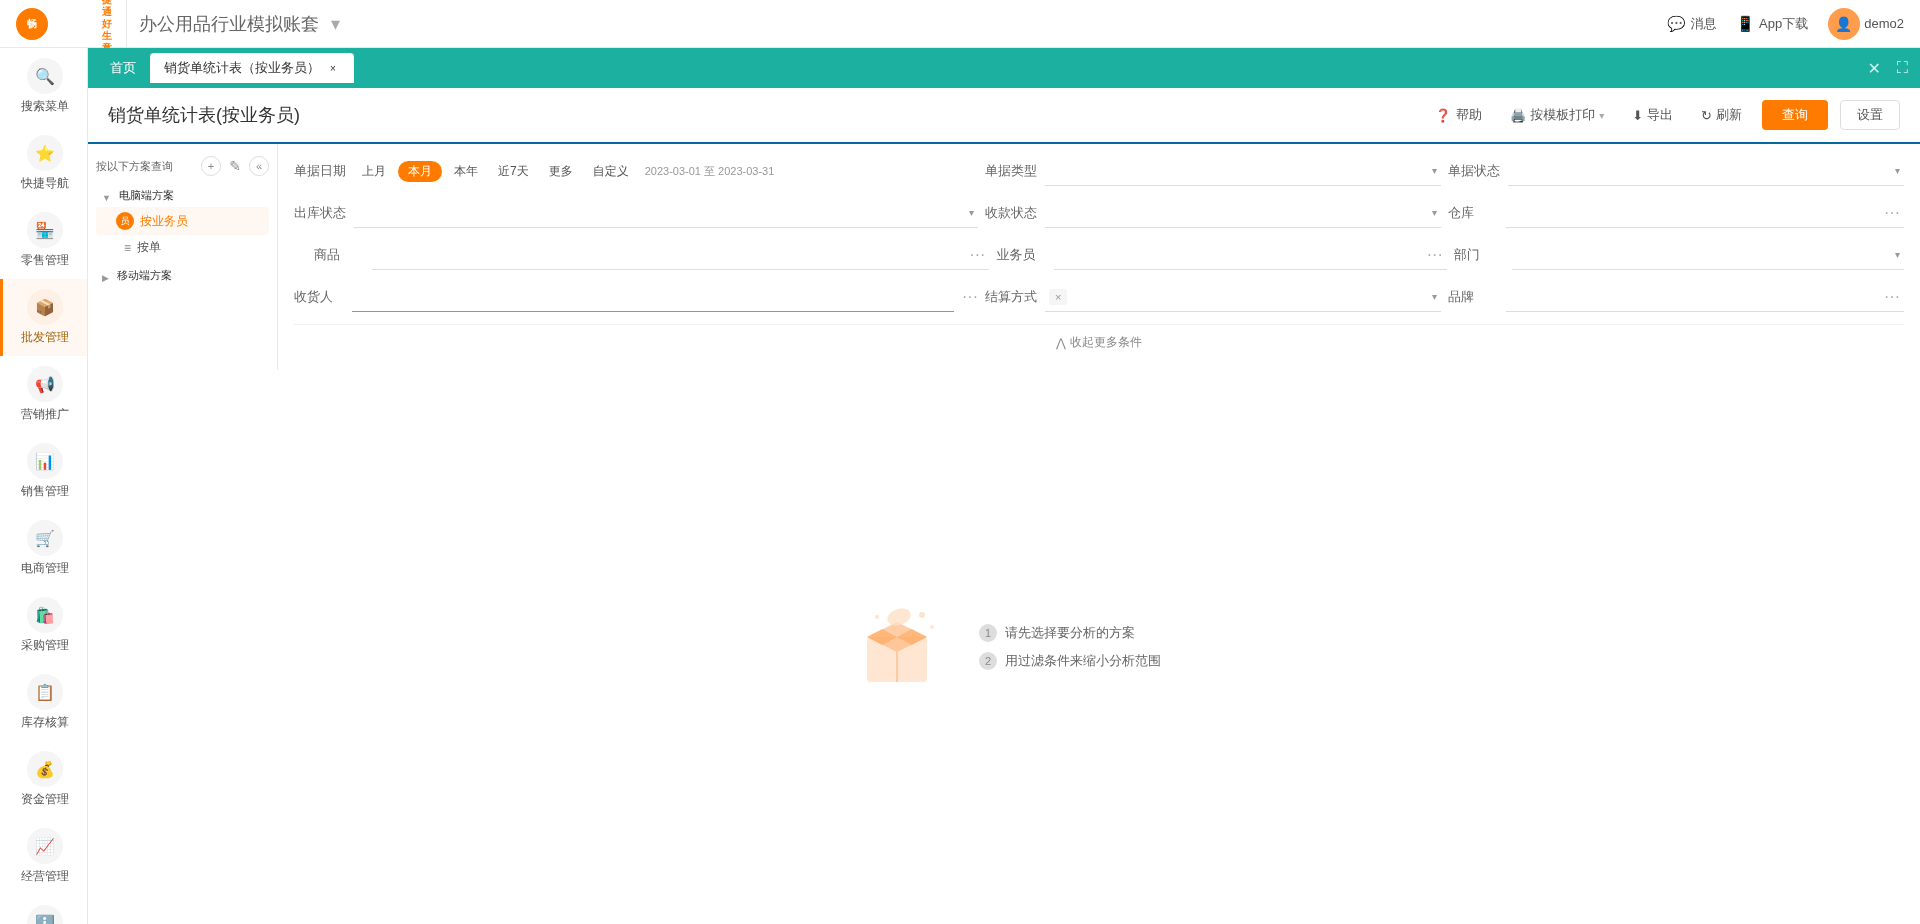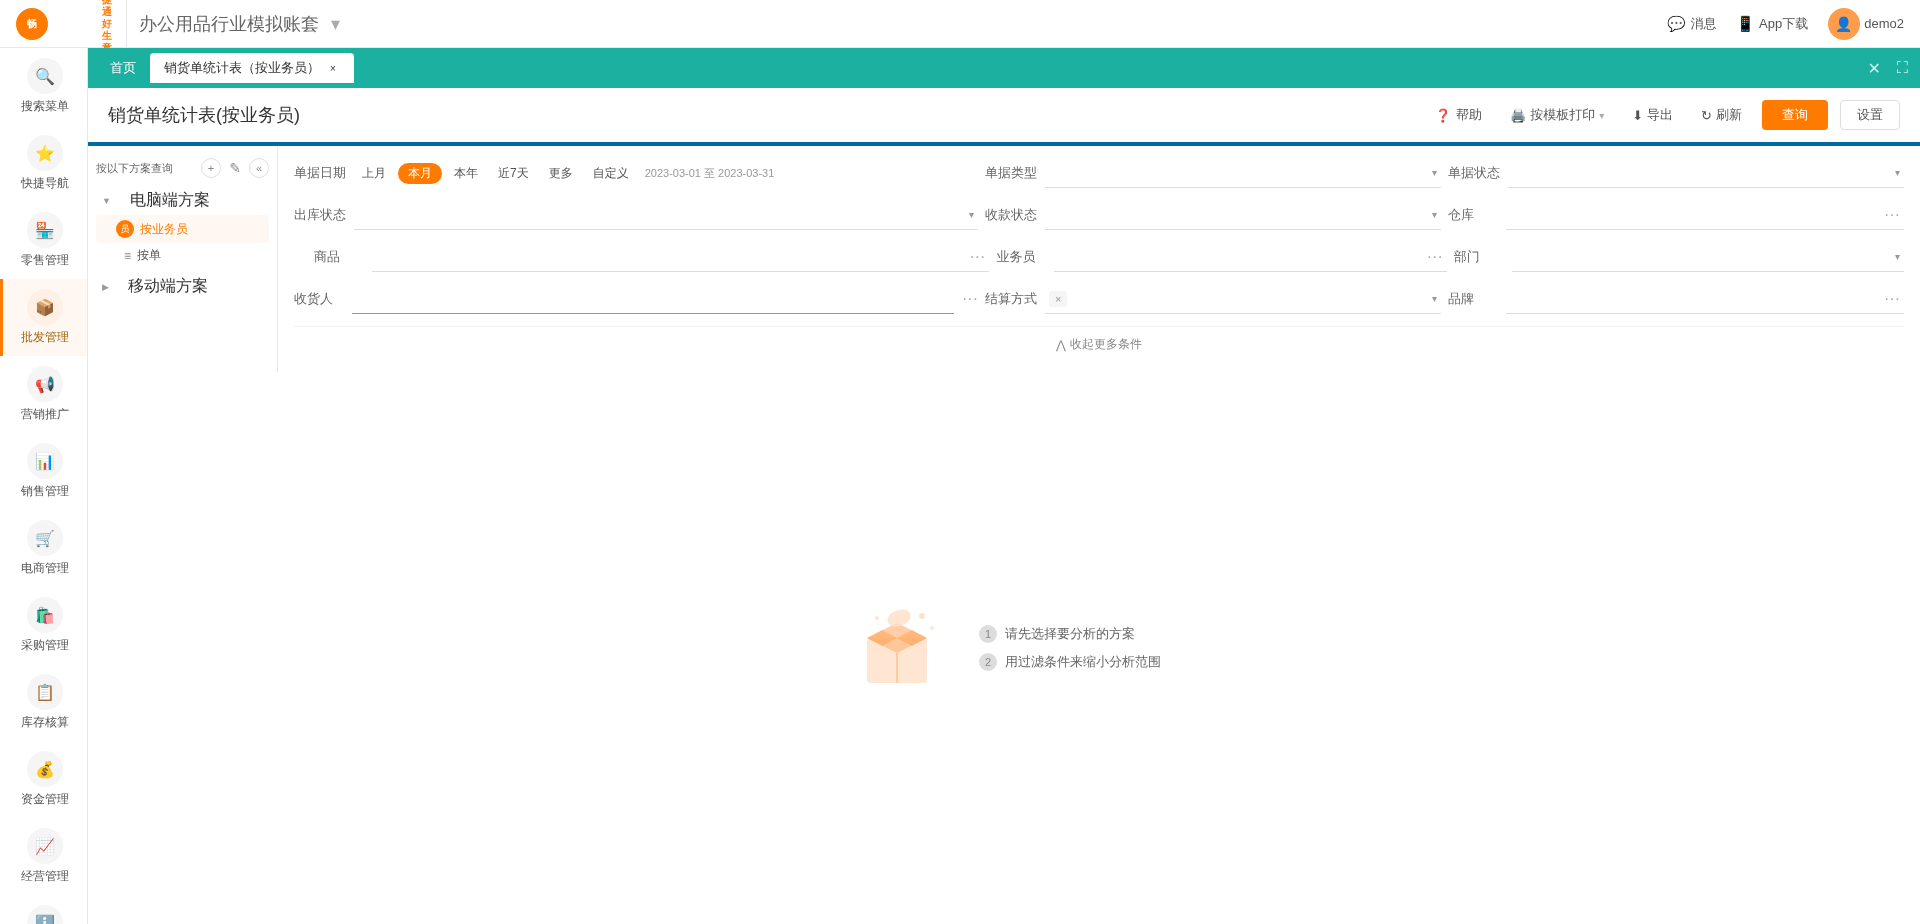--- a/index.html
+++ b/index.html
@@ -185,21 +185,21 @@
       flex-direction: column;
     }
 
     
     .page-header {
       background: #fff;
       padding: 12px 20px;
       display: flex;
       align-items: center;
       justify-content: space-between;
-      border-bottom: 4px solid #0369a1;
+      border-bottom: 2px solid #0369a1;
     }
     .page-title {
       font-size: 18px;
       font-weight: 500;
       color: #333;
     }
     .page-header-actions {
       display: flex;
       align-items: center;
       gap: 12px;
@@ -271,25 +271,25 @@
       justify-content: center;
       cursor: pointer;
       font-size: 11px;
       color: #888;
     }
     .scheme-group {
       margin-bottom: 4px;
     }
     .scheme-group-title {
       display: flex;
-      align-items: flex-start;
-      gap: 19px;
+      align-items: flex-end;
+      gap: 8px;
       padding: 4px 6px;
       cursor: pointer;
-      font-size: 16px;
+      font-size: 11px;
       color: #333;
       border-radius: 4px;
     }
     .scheme-item {
       display: flex;
       align-items: center;
       gap: 6px;
       padding: 5px 10px 5px 20px;
       cursor: pointer;
       font-size: 12px;

